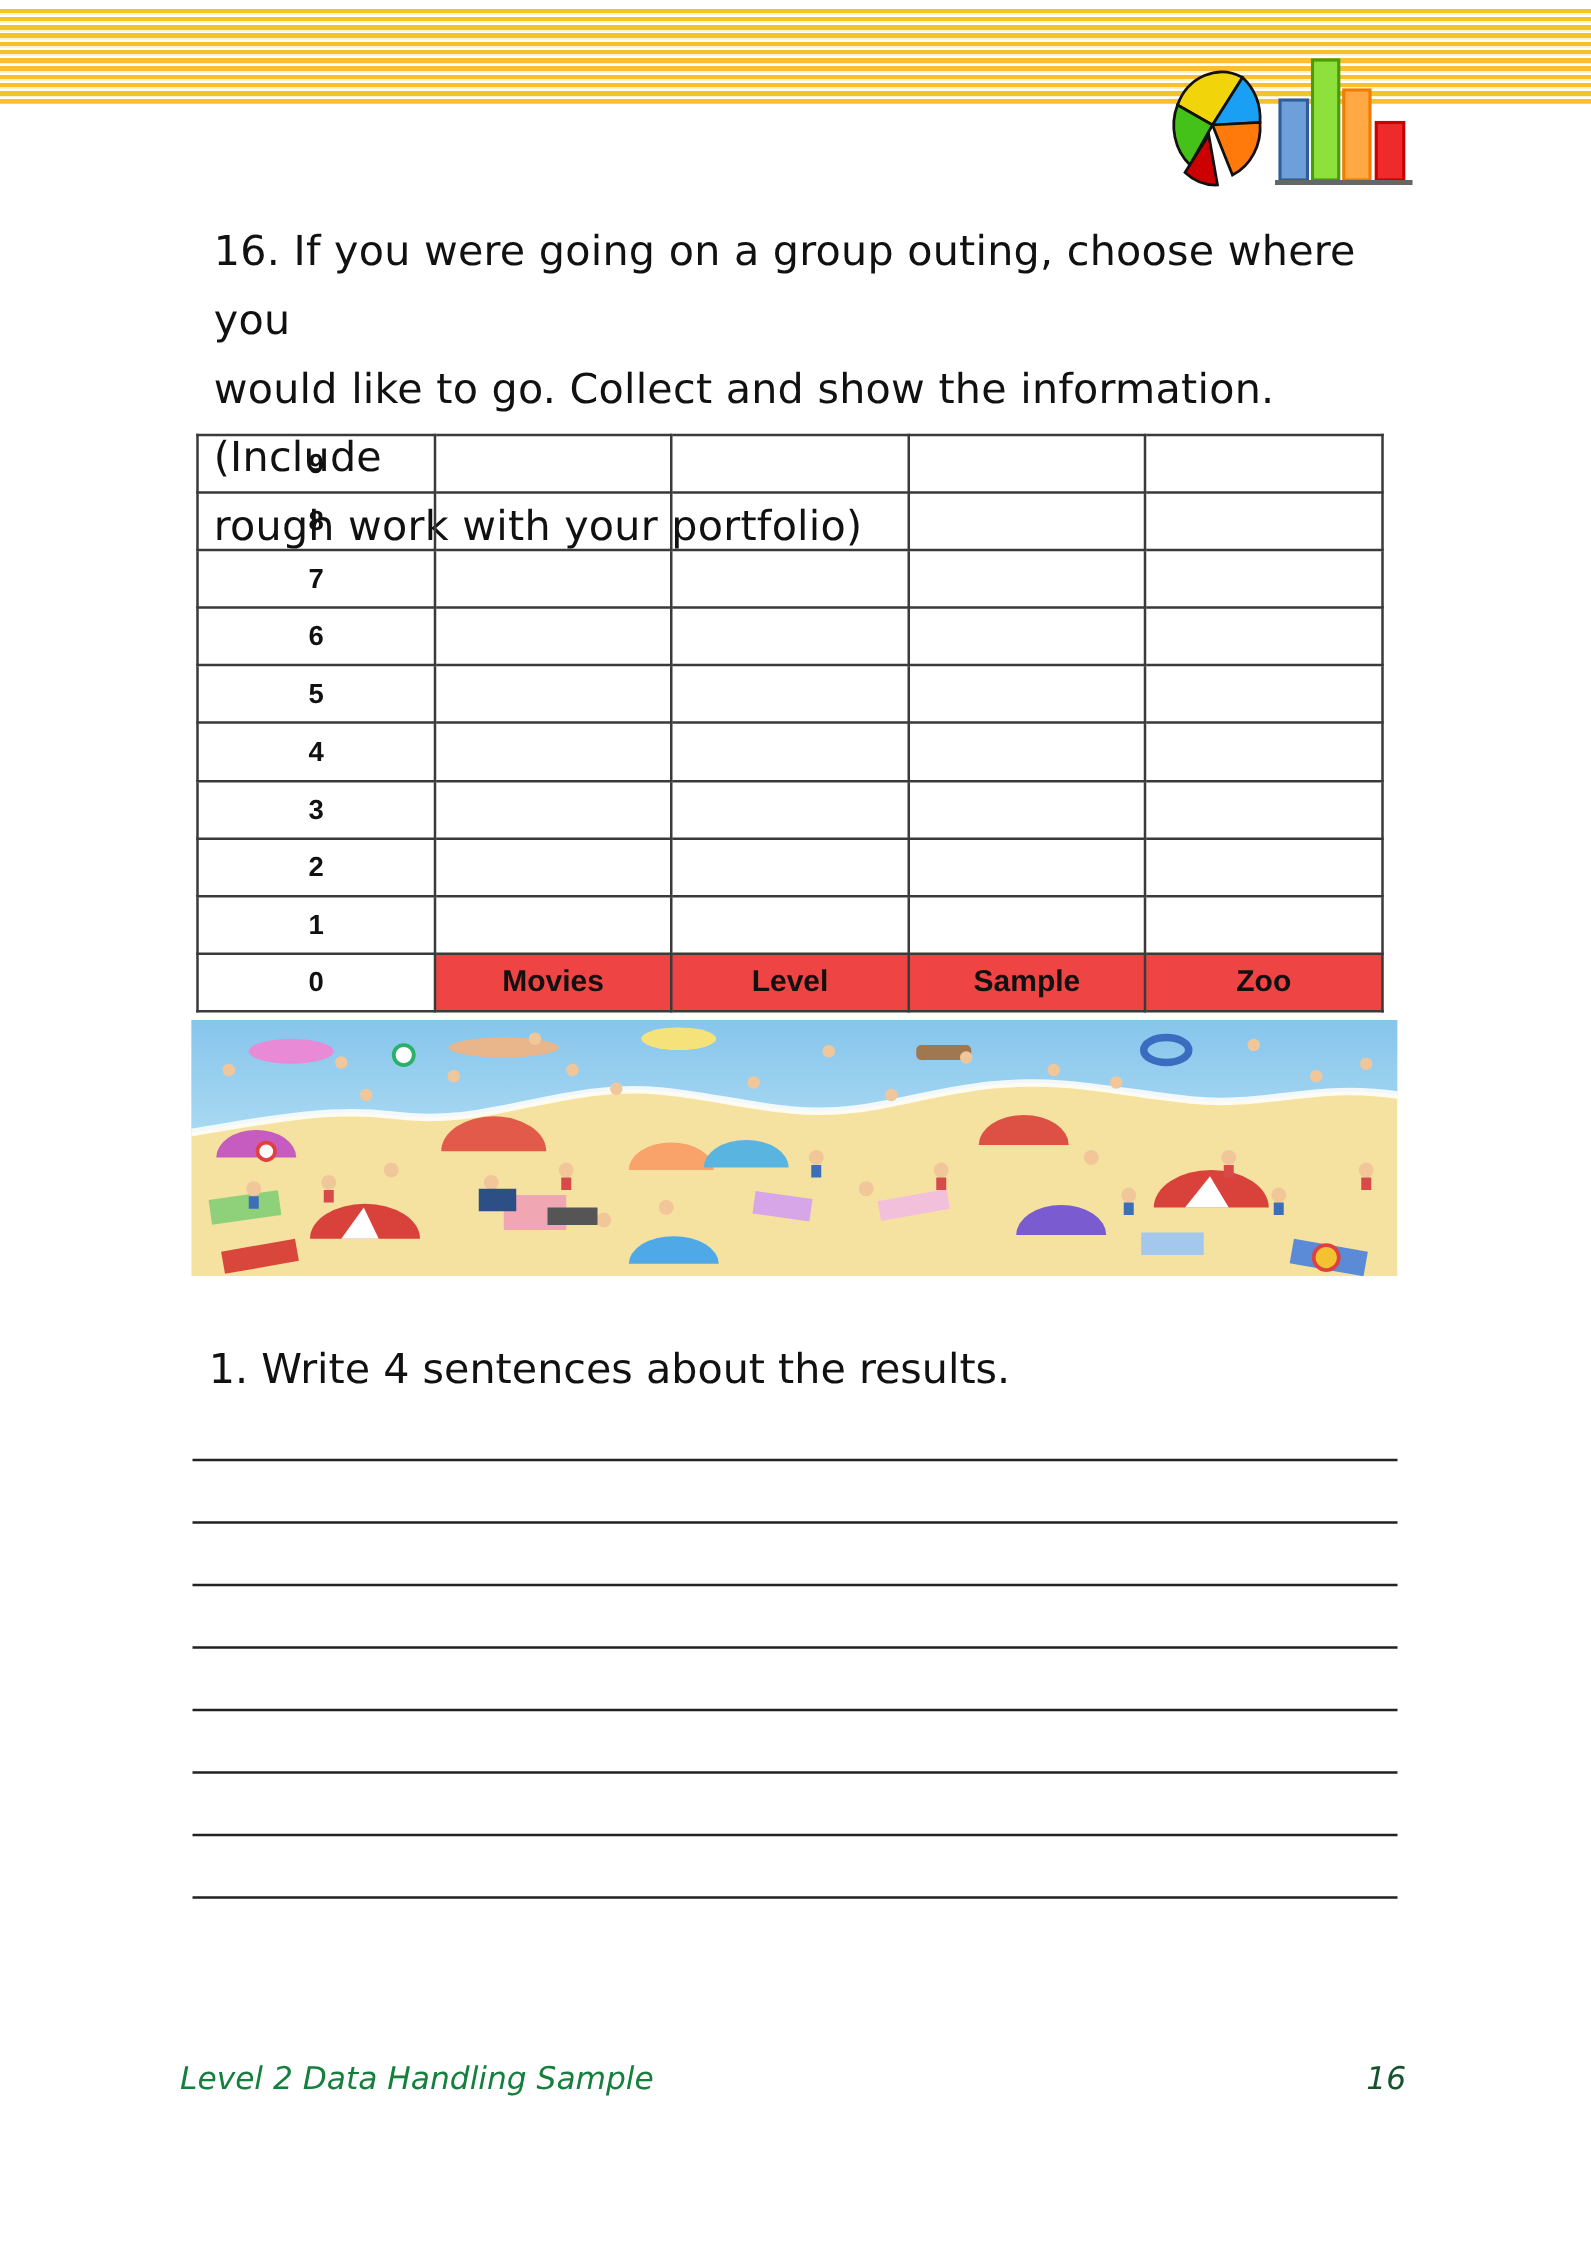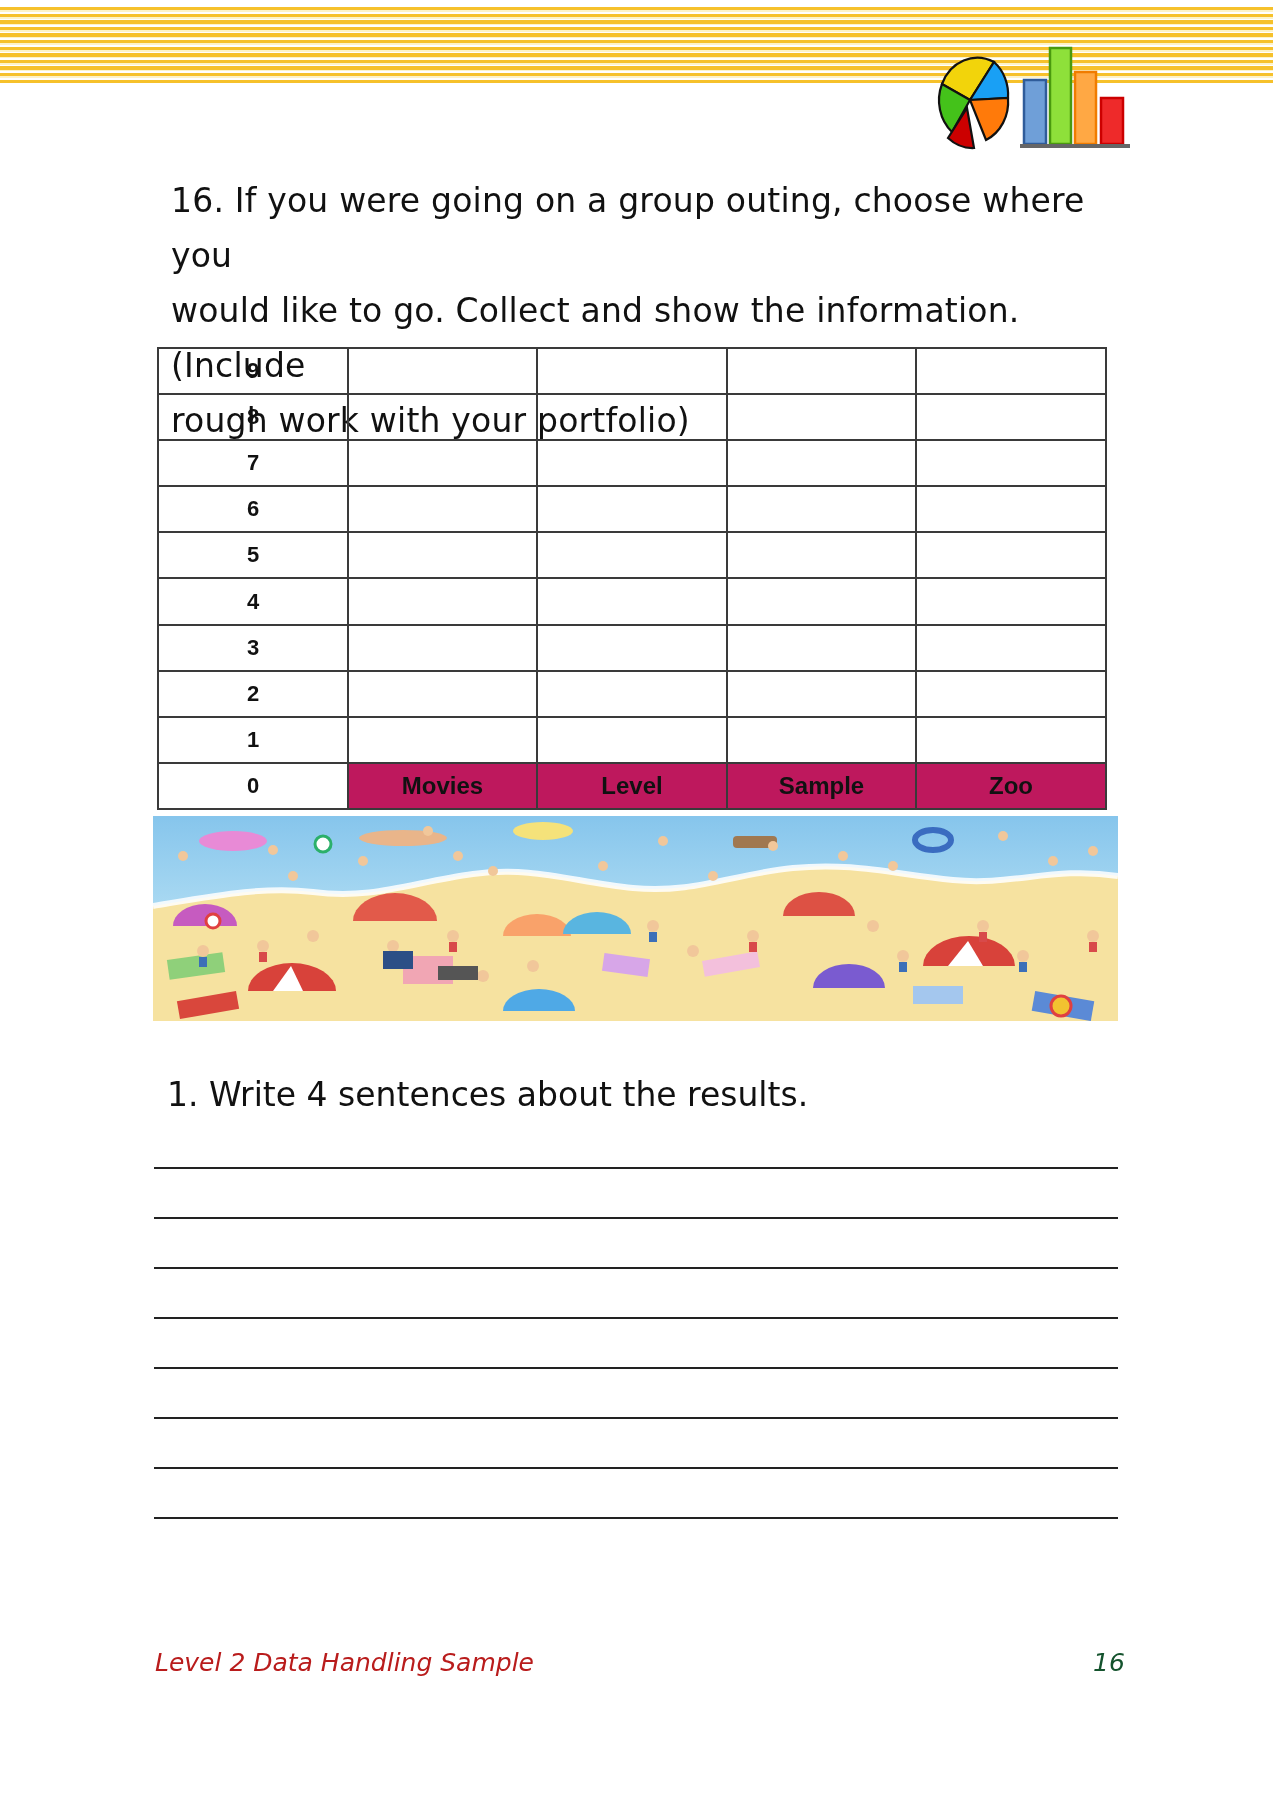--- a/index.html
+++ b/index.html
@@ -63,21 +63,21 @@
       vertical-align: middle;
       font-family: "Liberation Sans", sans-serif;
       font-weight: bold;
       font-size: 22px;
       color: #111;
     }
     .chart-table td.scale {
       font-size: 22px;
     }
     .chart-table td.cat {
-      background: #be185d;
+      background: #ef4444;
       font-size: 24px;
     }
     
     .beach {
       position: absolute;
       left: 153px; top: 816px;
       width: 965px; height: 205px;
       overflow: hidden;
     }
     
@@ -102,25 +102,25 @@
     .write-line::after {
       content: "";
       position: absolute;
       left: 0; right: 0; top: 0;
       height: 2px;
       background: #222;
     }
     
     .footer-left {
       position: absolute;
-      left: 155px; top: 1648px;
+      left: 144px; top: 1648px;
       font-family: "DejaVu Sans", sans-serif;
       font-style: italic;
       font-size: 25px;
-      color: #b91c1c;
+      color: #15803d;
     }
     .footer-right {
       position: absolute;
       left: 1093px; top: 1648px;
       font-family: "DejaVu Sans", sans-serif;
       font-style: italic;
       font-size: 25px;
       color: #14532d;
     }
   </style>

